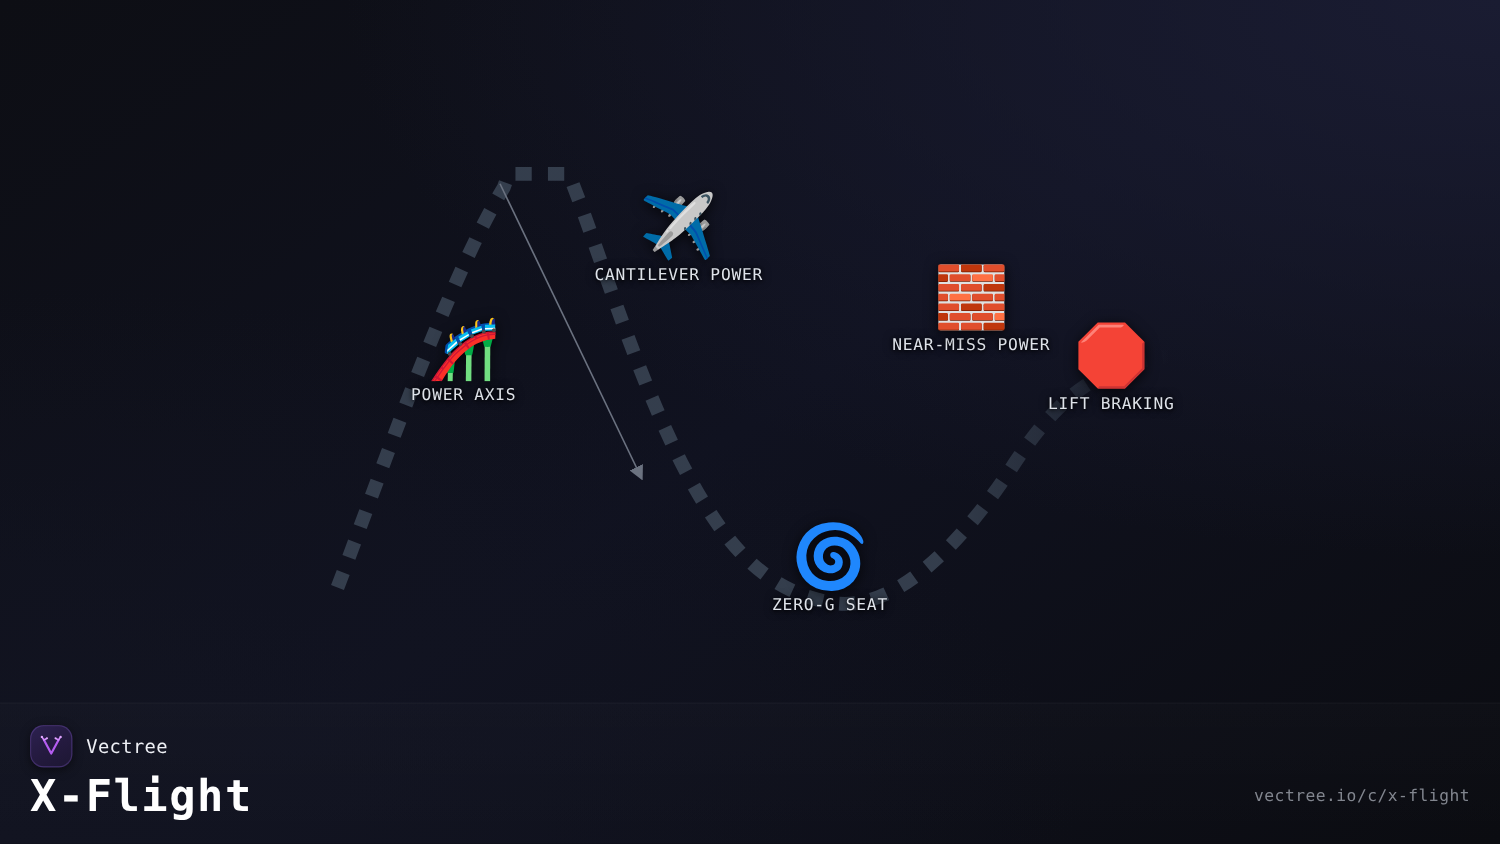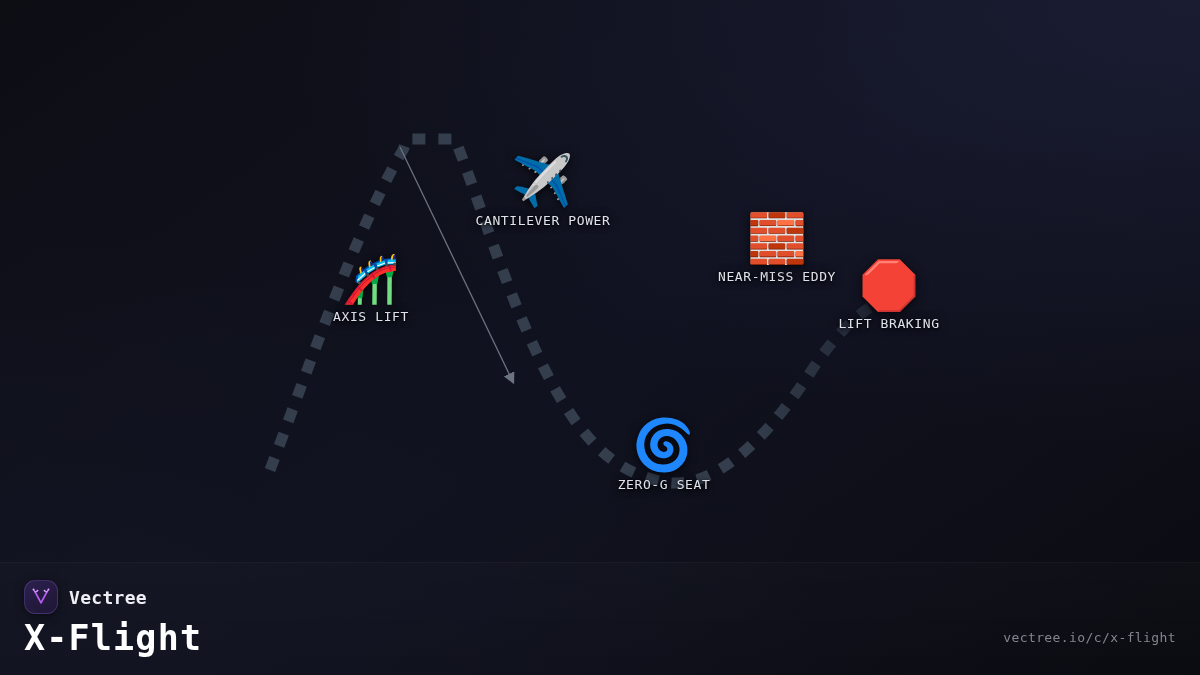--- a/index.html
+++ b/index.html
@@ -56,21 +56,21 @@
   }
   #brand-logo {
     width:34px; height:34px; border-radius:11px;
     background:linear-gradient(150deg,#2c2150 0%, #241a3f 55%, #1d1733 100%);
     border:1px solid rgba(168,120,255,.22);
     display:flex; align-items:center; justify-content:center;
     box-shadow:0 2px 8px rgba(0,0,0,.5);
   }
   #brand-name {
     font-family:"DejaVu Sans Mono", monospace;
-    font-size:18px; font-weight:bold; color:#eef0f5; letter-spacing:.3px;
+    font-size:15px; font-weight:normal; color:#eef0f5; letter-spacing:.3px;
   }
   #page-title {
     position:absolute; left:24px; top:55px;
     font-family:"DejaVu Sans Mono", monospace;
     font-size:35px; font-weight:bold; color:#ffffff;
     letter-spacing:1.2px;
   }
   #site-url {
     position:absolute; right:24px; bottom:30px;
     font-family:"DejaVu Sans Mono", monospace;
@@ -104,31 +104,31 @@
                C 478,196 505,290 545,370
                C 580,438 612,472 664,482
                C 716,492 772,432 812,370
                C 848,316 880,292 935,285" fill="none" stroke="url(#fadeRight)" stroke-width="11" stroke-linecap="butt" stroke-dasharray="13 13" opacity="0.95"></path>
 
       <line x1="400" y1="147" x2="513" y2="382" stroke="#6b7280" stroke-width="1.3" marker-end="url(#arrowhead)"></line>
     </svg>
 
     <div class="node" style="left:371px; top:290px;">
       <div class="node-glyph" style="font-size:46px;">🎢</div>
-      <div class="node-label">AXIS LIFT</div>
+      <div class="node-label">POWER AXIS</div>
     </div>
 
     <div class="node" style="left:543px; top:192px;">
       <div class="node-glyph" style="font-size:50px;">✈️</div>
       <div class="node-label">CANTILEVER POWER</div>
     </div>
 
     <div class="node" style="left:777px; top:249px;">
       <div class="node-glyph" style="font-size:48px;">🧱</div>
-      <div class="node-label">NEAR-MISS EDDY</div>
+      <div class="node-label">NEAR-MISS POWER</div>
     </div>
 
     <div class="node" style="left:889px; top:296px;">
       <div class="node-glyph" style="font-size:48px;">🛑</div>
       <div class="node-label">LIFT BRAKING</div>
     </div>
 
     <div class="node" style="left:664px; top:456px;">
       <div class="node-glyph" style="font-size:50px;">🌀</div>
       <div class="node-label">ZERO-G SEAT</div>

